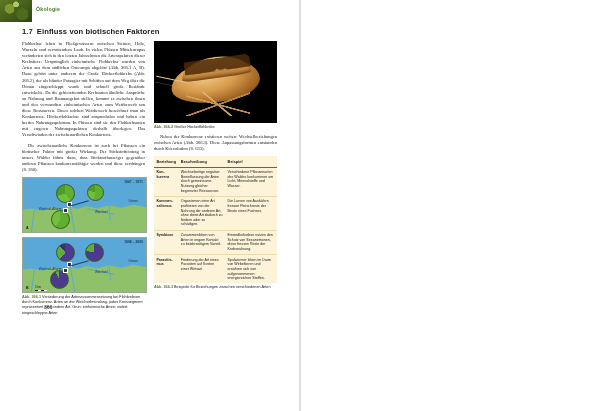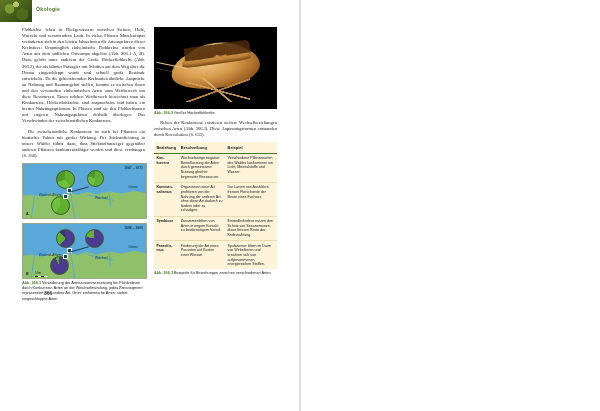--- a/index.html
+++ b/index.html
@@ -149,20 +149,23 @@
 <div class="page">
 
   <div class="half left">
 
     <div class="runhead runhead-l">
       <div class="thumb l"></div>
       <div class="runhead-text">Ökologie</div>
     </div>
 
     <div class="content l">
+      <h2 class="sec">
+        <span class="num">1.7</span><span>Einfluss von biotischen Faktoren</span>
+      </h2>
 
       <div class="cols">
 
         <div class="col">
           <p class="body">Flohkrebse leben in Fließgewässern zwischen Steinen, Holz, Wurzeln und verrottendem Laub. In vielen Flüssen Mitteleuropas veränderten sich in den letzten Jahrzehnten die Artenspektren dieser Krebstiere: Ursprünglich einheimische Flohkrebse wurden von Arten aus dem südlichen Osteuropa abgelöst (Abb. 366.1 A, B). Dazu gehört unter anderem der Große Höckerflohkrebs (Abb. 366.2), der als blinder Passagier mit Schiffen auf dem Weg über die Donau eingeschleppt wurde und schnell große Bestände entwickelte. Da die gebietsfremden Krebsarten ähnliche Ansprüche an Nahrung und Raumangebot stellen, kommt es zwischen ihnen und den verwandten einheimischen Arten zum Wettbewerb um diese Ressourcen. Einen solchen Wettbewerb bezeichnet man als Konkurrenz. Höckerflohkrebse sind anspruchslos und haben ein breites Nahrungsspektrum. In Flüssen sind sie den Flohkrebsarten mit engeren Nahrungsspektren deshalb überlegen. Das Verschwinden der zwischenartlichen Konkurrenz.</p>
           <p class="body indent">Die zwischenartliche Konkurrenz ist auch bei Pflanzen ein biotischer Faktor mit großer Wirkung. Der Stickstoffeintrag in unsere Wälder führte dazu, dass Stickstoffanzeiger gegenüber anderen Pflanzen konkurrenzfähiger werden und diese verdrängen (S. 360).</p>
 
           <div class="fig">
             <div class="map">
               <div class="sea"></div>

